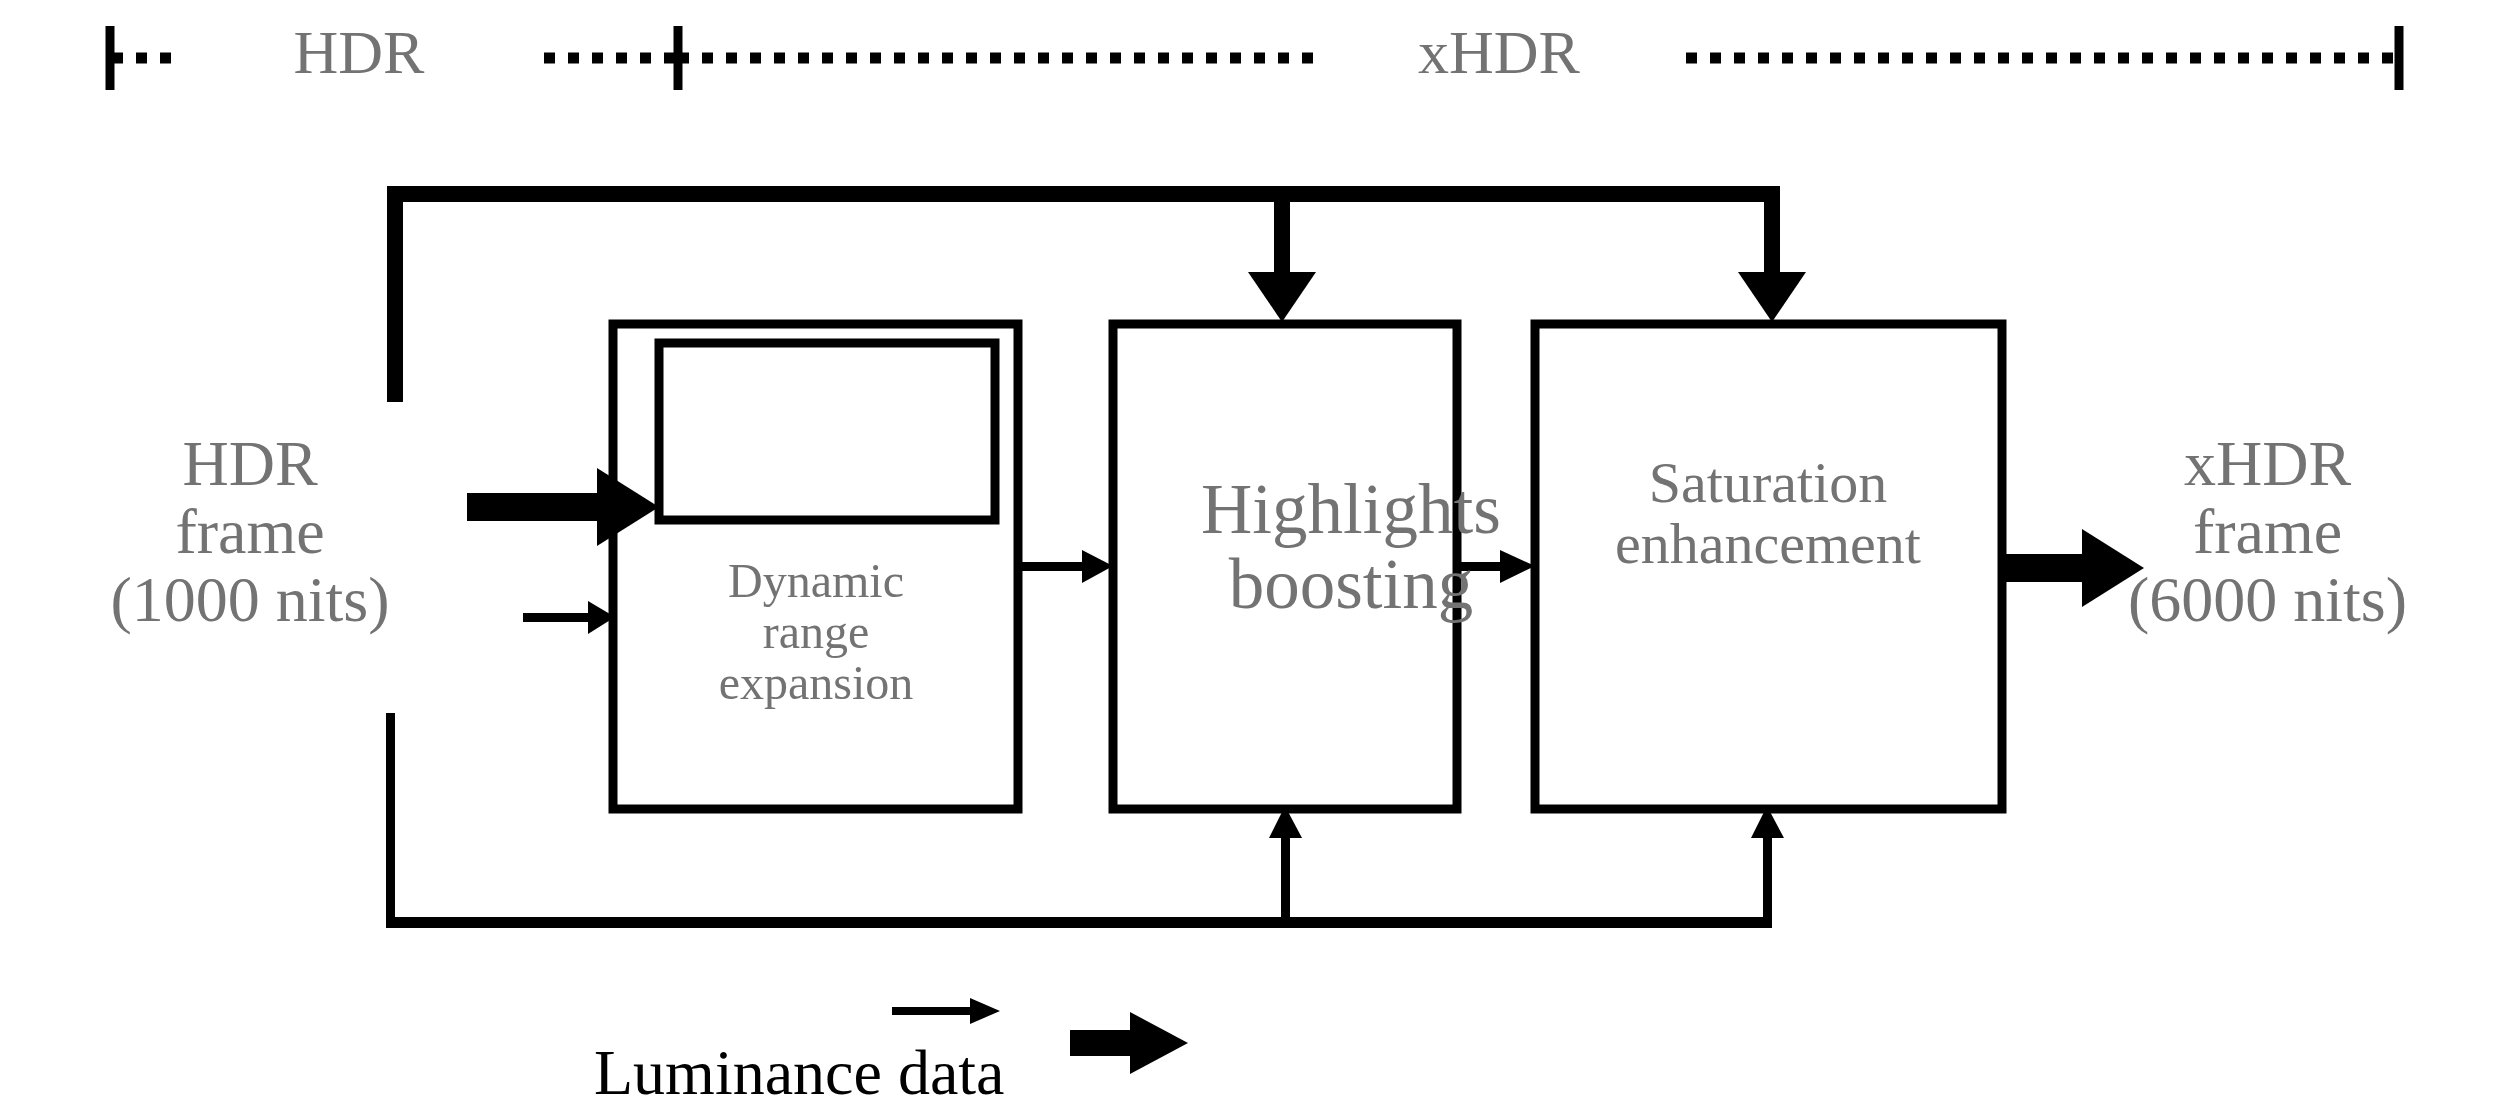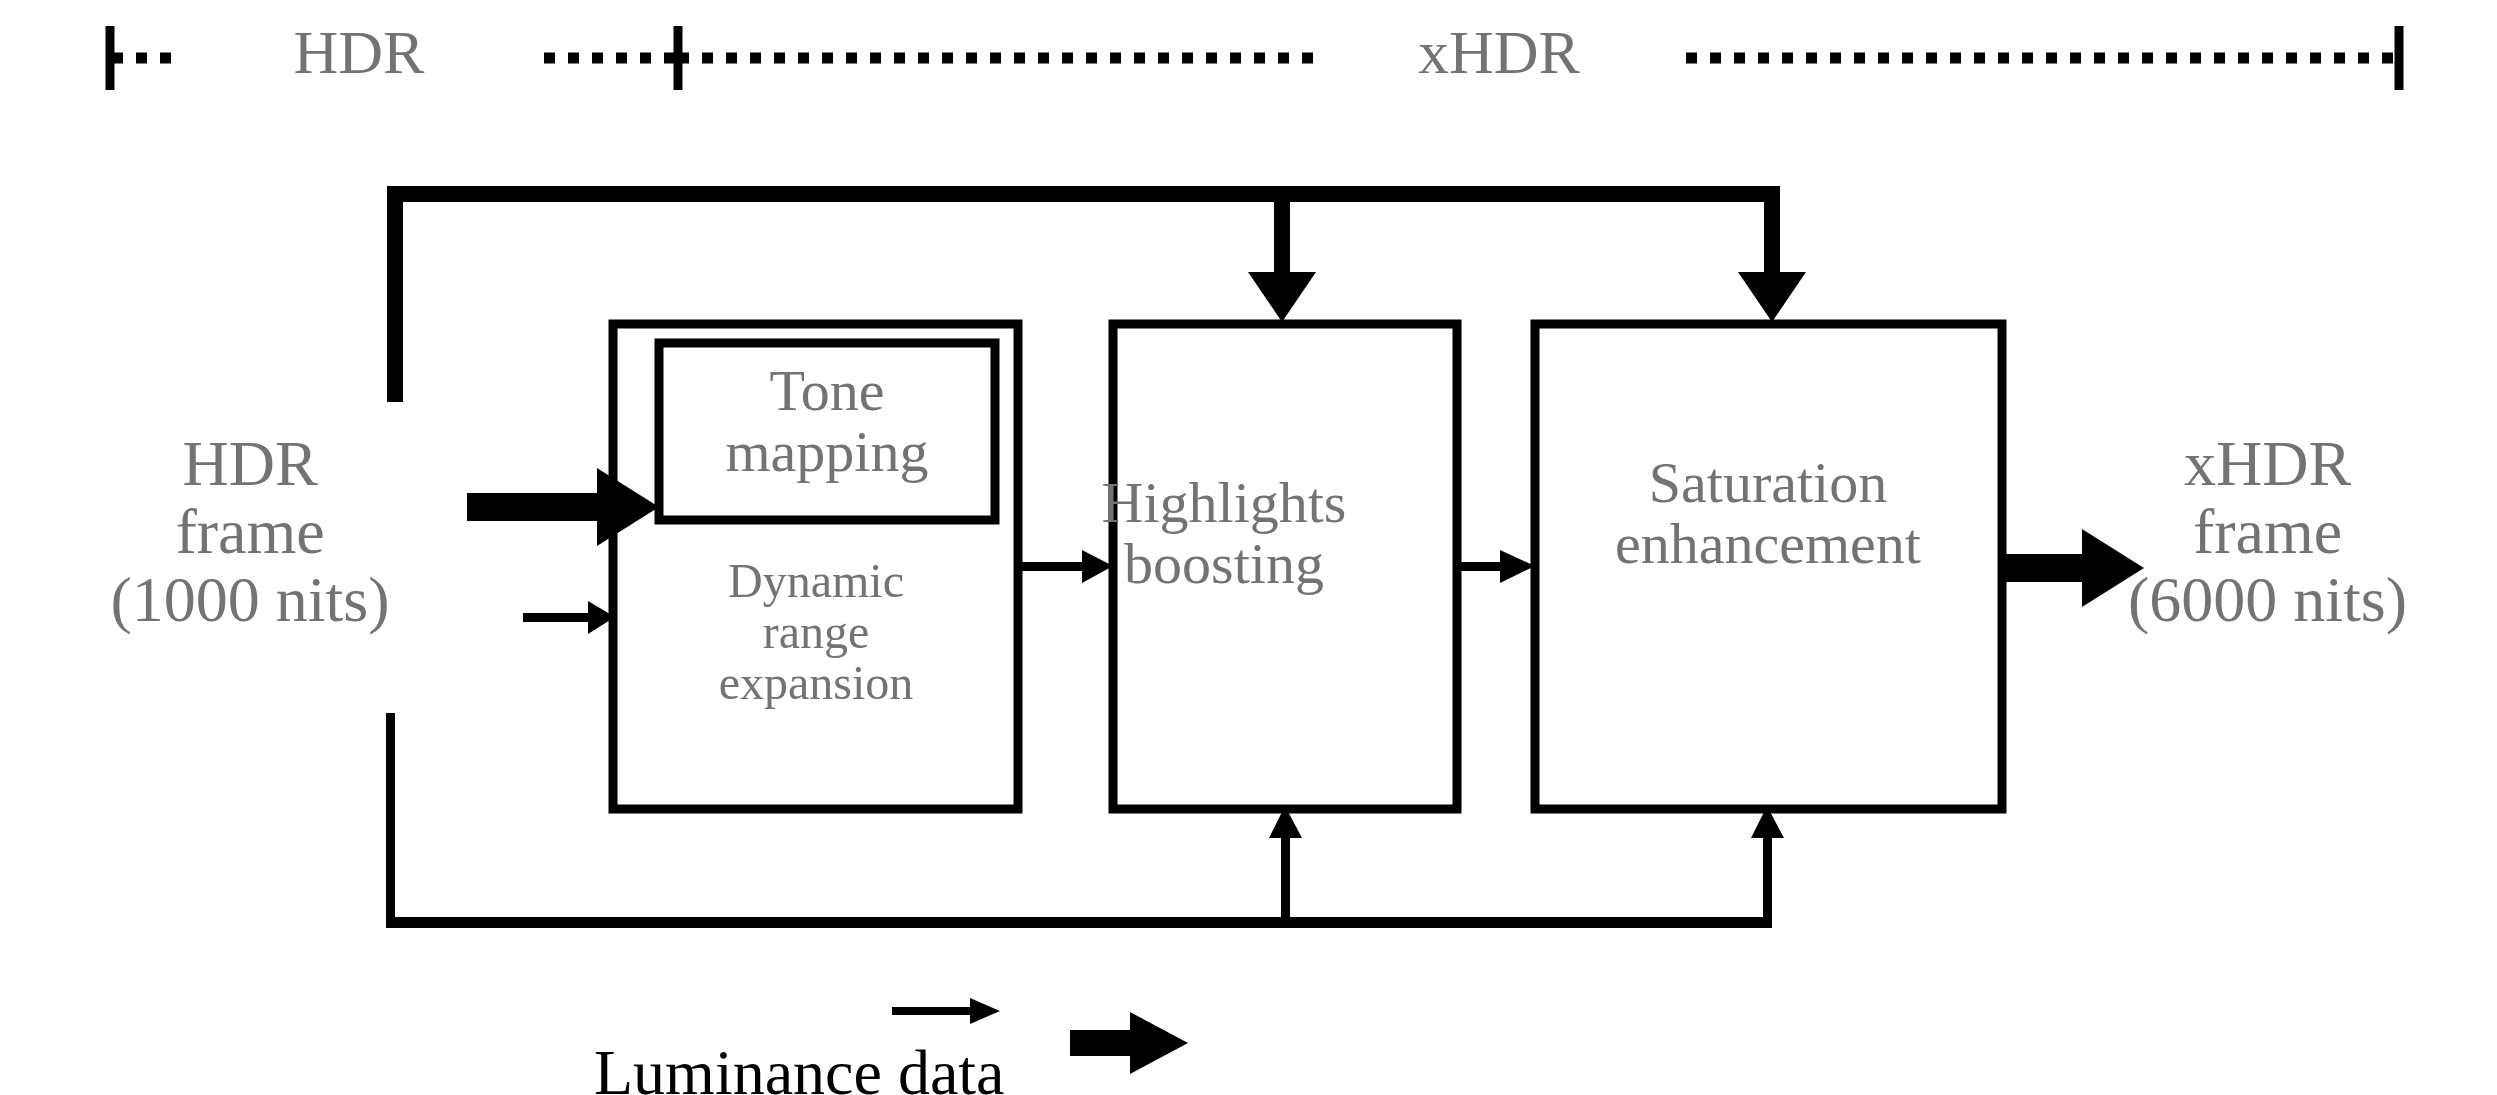--- a/index.html
+++ b/index.html
@@ -75,24 +75,24 @@
     width: 336px;
     font-size: 58px;
   }
   #dynamic-range-label {
     left: 620px;
     top: 556px;
     width: 392px;
     font-size: 48px;
   }
   #highlights-boosting-label {
-    left: 1052px;
+    left: 1179px;
     top: 472px;
     width: 344px;
-    font-size: 58px;
+    font-size: 71px;
   }
   #saturation-enhancement-label {
     left: 1525px;
     top: 452px;
     width: 486px;
     font-size: 58px;
   }
 
   
   #legend {
@@ -201,22 +201,20 @@
   <div class="lbl" id="hdr-range-label">HDR</div>
   <div class="lbl" id="xhdr-range-label">xHDR</div>
 
   <div class="lbl" id="hdr-frame-label">HDR
 frame
 (1000 nits)</div>
   <div class="lbl" id="xhdr-frame-label">xHDR
 frame
 (6000 nits)</div>
 
-  <div class="lbl" id="tone-mapping-label">Tone
-mapping</div>
   <div class="lbl" id="dynamic-range-label">Dynamic
 range
 expansion</div>
   <div class="lbl" id="highlights-boosting-label">Highlights
 boosting</div>
   <div class="lbl" id="saturation-enhancement-label">Saturation
 enhancement</div>
 
   <div id="legend">
 

